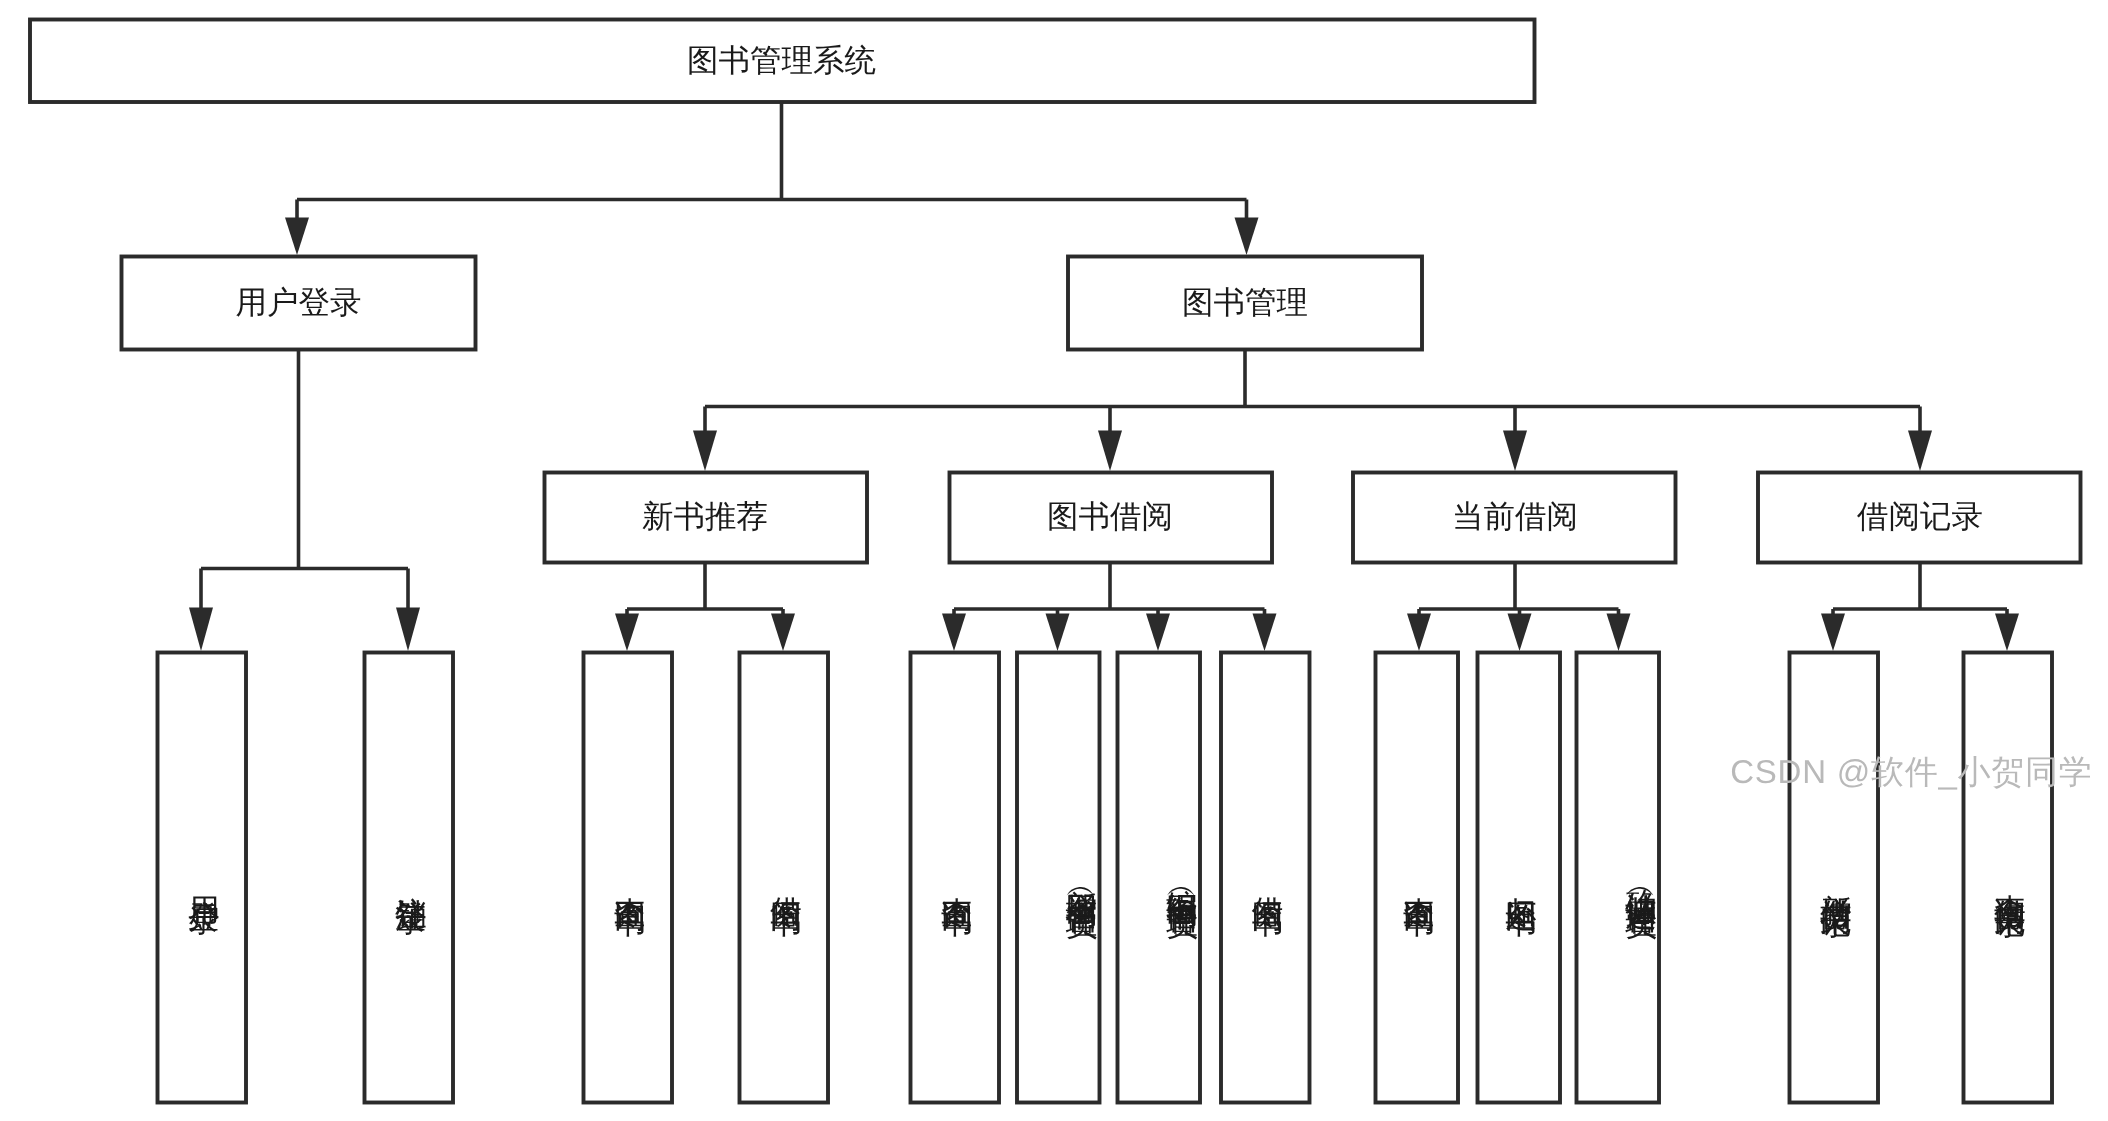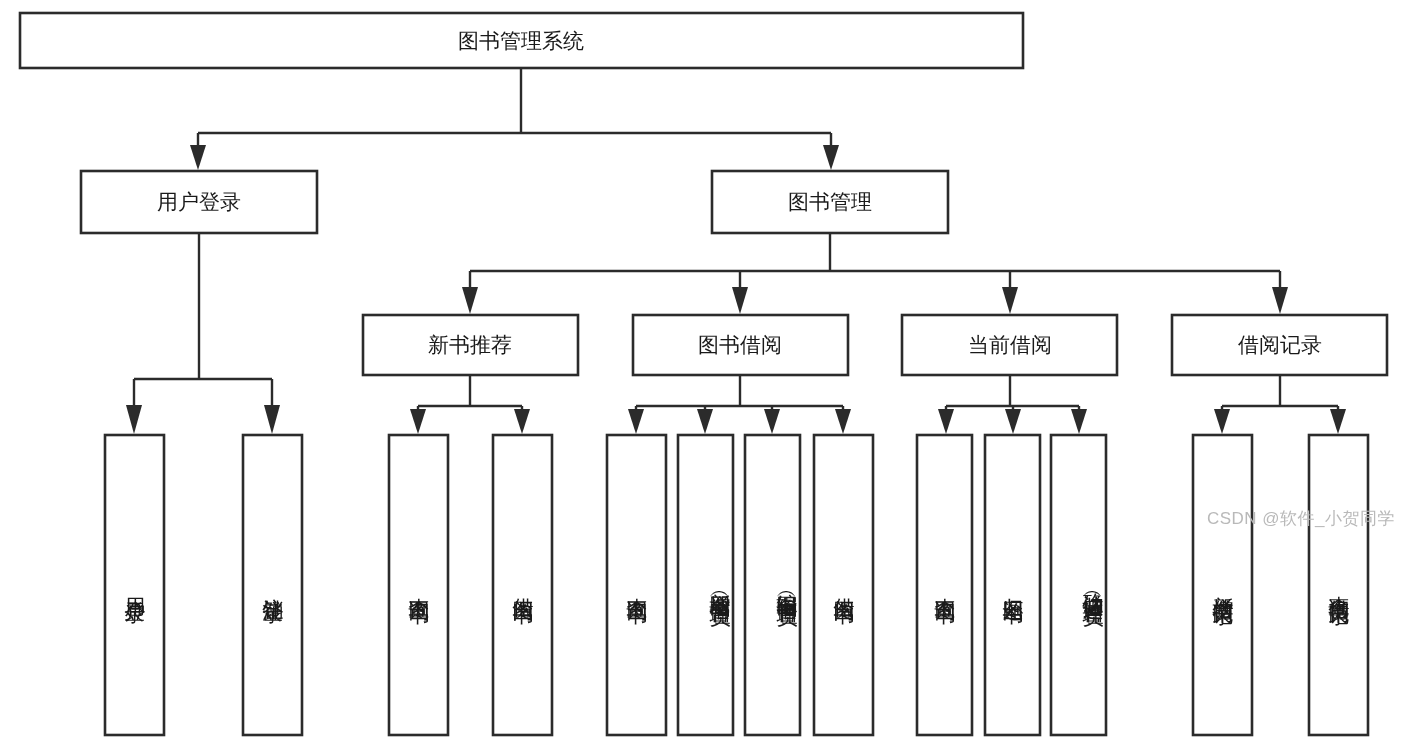--- a/index.html
+++ b/index.html
@@ -61,21 +61,21 @@
     align-items: center;
     justify-content: center;
     white-space: nowrap;
     user-select: none;
   }
   .watermark {
     position: absolute;
     right: 10px;
     bottom: 6px;
     font-family: "Liberation Sans", "DejaVu Sans", sans-serif;
-    font-size: 17px;
+    font-size: 22px;
     color: #b9b9b9;
     letter-spacing: 0.5px;
     white-space: nowrap;
   }
 </style>
 </head>
 <body>
 
 <div id="diagram-root">
 

